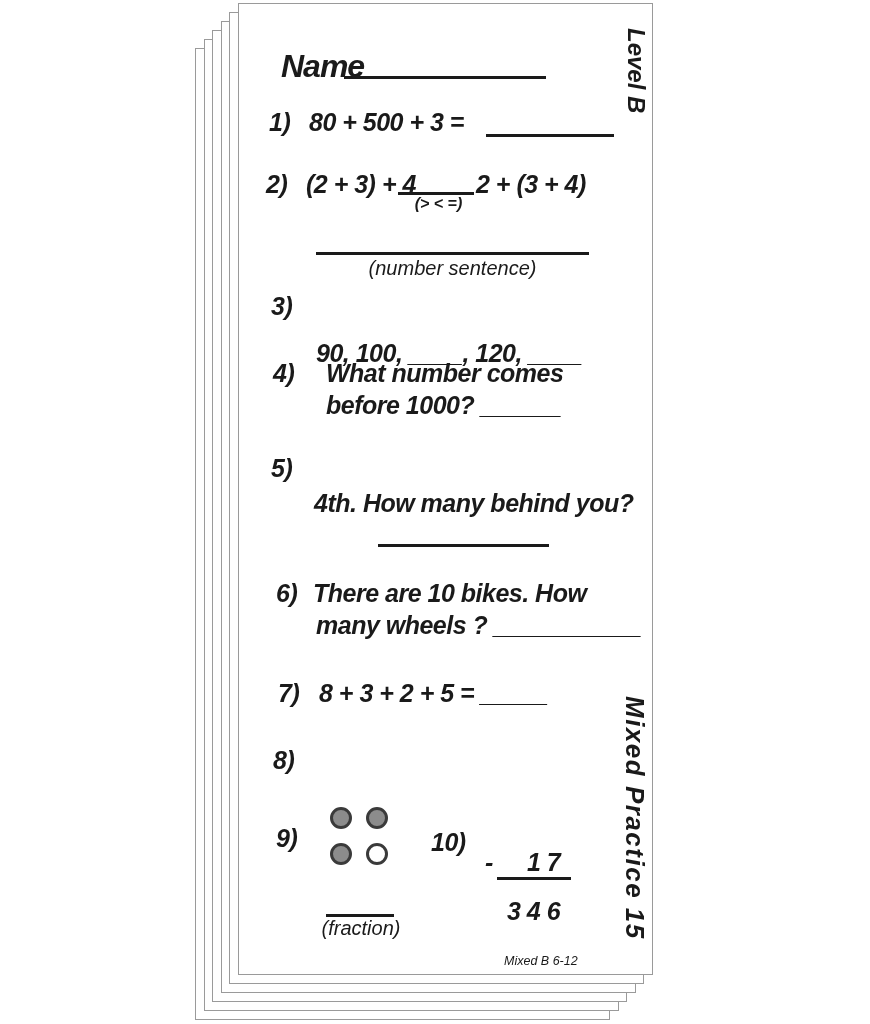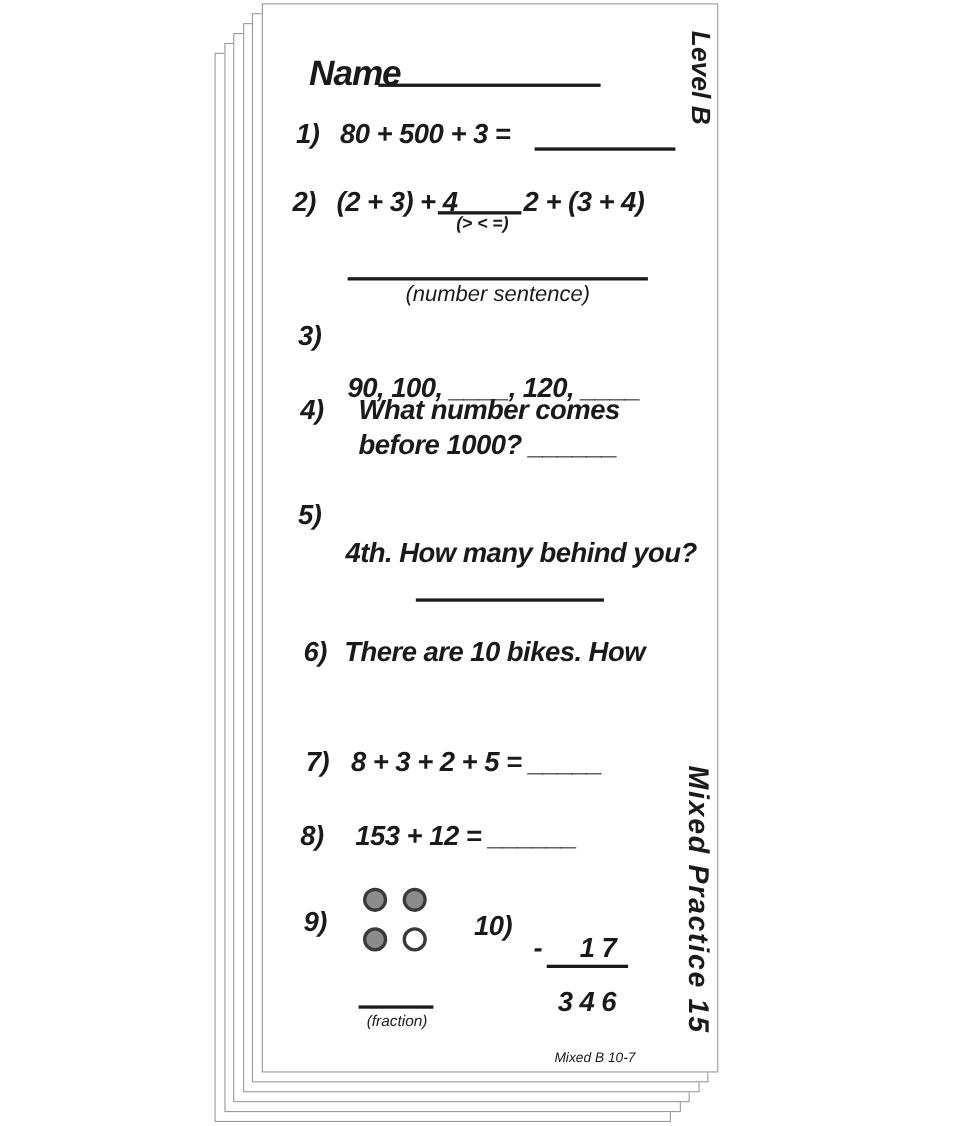--- a/index.html
+++ b/index.html
@@ -68,21 +68,21 @@
   #p8-num{left:34px;top:742px;}
   #p8-text{left:84px;top:742px;}
 
   #p9-num{left:37px;top:820px;}
   #circles-grid{left:91px;top:803px;display:grid;
     grid-template-columns:22px 22px;grid-auto-rows:22px;column-gap:14px;row-gap:14px;}
   .circle{width:22px;height:22px;border-radius:50%;border:3px solid #3a3a3a;box-sizing:border-box;}
   .circle.filled{background:#8c8c8c;}
   .circle.empty{background:#ffffff;}
   #p9-blank{left:87px;top:888px;width:68px;height:22px;}
-  #p9-caption{left:72px;top:916px;width:100px;text-align:center;font-size:14px;}
+  #p9-caption{left:72px;top:916px;width:100px;text-align:center;font-size:20px;}
 
   #p10-num{left:192px;top:824px;}
   #p10-minuend{left:268px;top:847px;margin-top:46px;}
   #p10-minus{left:246px;top:844px;}
   #p10-subtrahend{left:288px;top:844px;}
   #p10-line{left:258px;top:873px;width:74px;height:3px;background:#1a1a1a;}
 
   #level-label{
     left:411px;top:24px;font-weight:bold;font-style:italic;font-size:24px;
     line-height:28px;white-space:nowrap;transform:rotate(90deg);transform-origin:0 0;
@@ -131,41 +131,41 @@
     <span class="abs prob" id="p4-num">4)</span>
     <span class="abs prob" id="p4-line1">What number comes</span>
     <span class="abs prob" id="p4-line2">before 1000? ______</span>
 
     <span class="abs prob" id="p5-num">5)</span>
     <span class="abs prob" id="p5-line2">4th.  How many behind you?</span>
     <span class="abs blank" id="p5-blank"></span>
 
     <span class="abs prob" id="p6-num">6)</span>
     <span class="abs prob" id="p6-line1">There are 10 bikes.  How</span>
+    <span class="abs prob" id="p6-line2">many wheels ? ___________</span>
 
     <span class="abs prob" id="p7-num">7)</span>
     <span class="abs prob" id="p7-text">8 + 3 + 2 + 5 = _____</span>
 
     <span class="abs prob" id="p8-num">8)</span>
-    <span class="abs prob" id="p8-text">153 + 12  = ______</span>
 
     <span class="abs prob" id="p9-num">9)</span>
     <div class="abs" id="circles-grid">
         <div class="circle filled"></div>
         <div class="circle filled"></div>
         <div class="circle filled"></div>
         <div class="circle empty"></div>
       </div>
     <span class="abs blank" id="p9-blank"></span>
     <span class="abs cap" id="p9-caption">(fraction)</span>
 
     <span class="abs prob" id="p10-num">10)</span>
     <span class="abs prob" id="p10-minuend">3 4 6</span>
     <span class="abs prob" id="p10-minus">-</span>
     <span class="abs prob" id="p10-subtrahend">1 7</span>
     <span class="abs" id="p10-line"></span>
 
     <span class="abs" id="level-label">Level B</span>
     <span class="abs" id="practice-label">Mixed Practice 15</span>
-    <span class="abs" id="footer-label">Mixed B 10-7</span>
+    <span class="abs" id="footer-label">Mixed B 6-12</span>
 
   </div>
 </div>
 
 </body></html>

